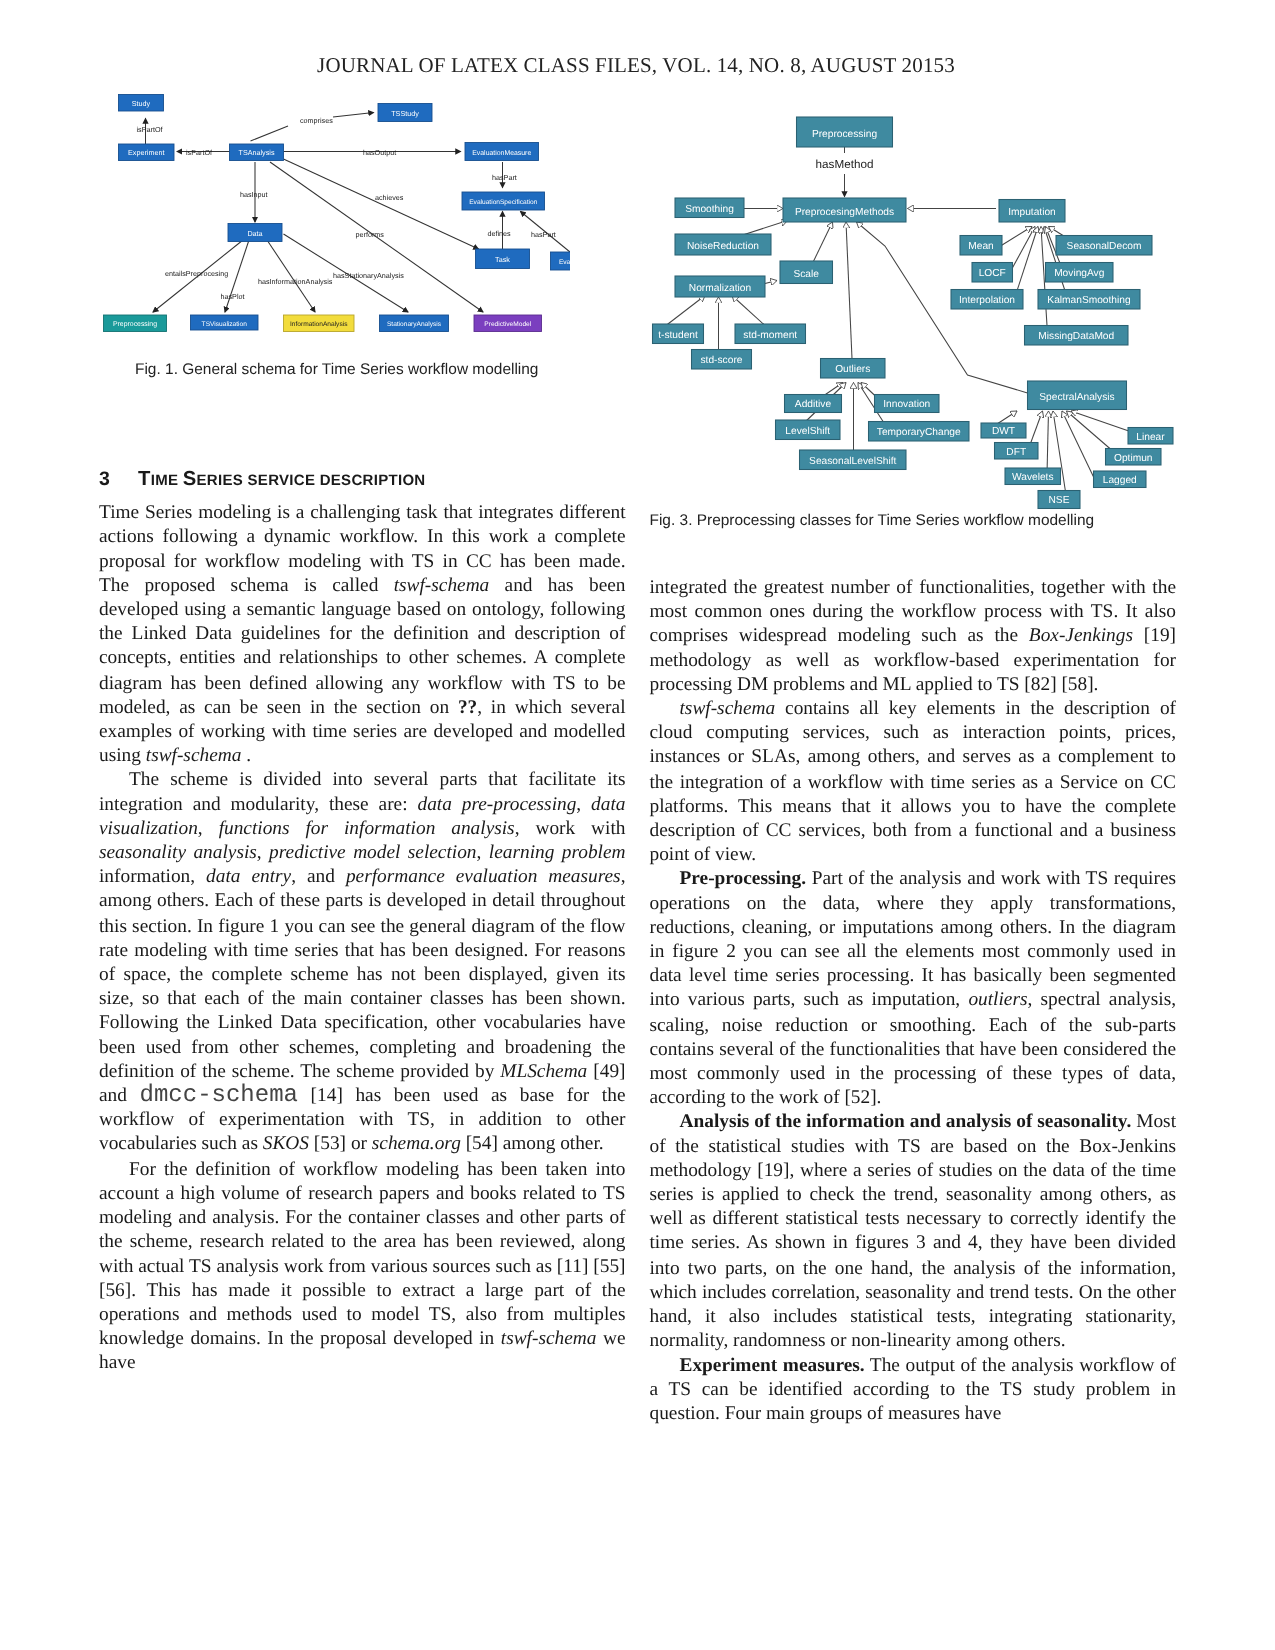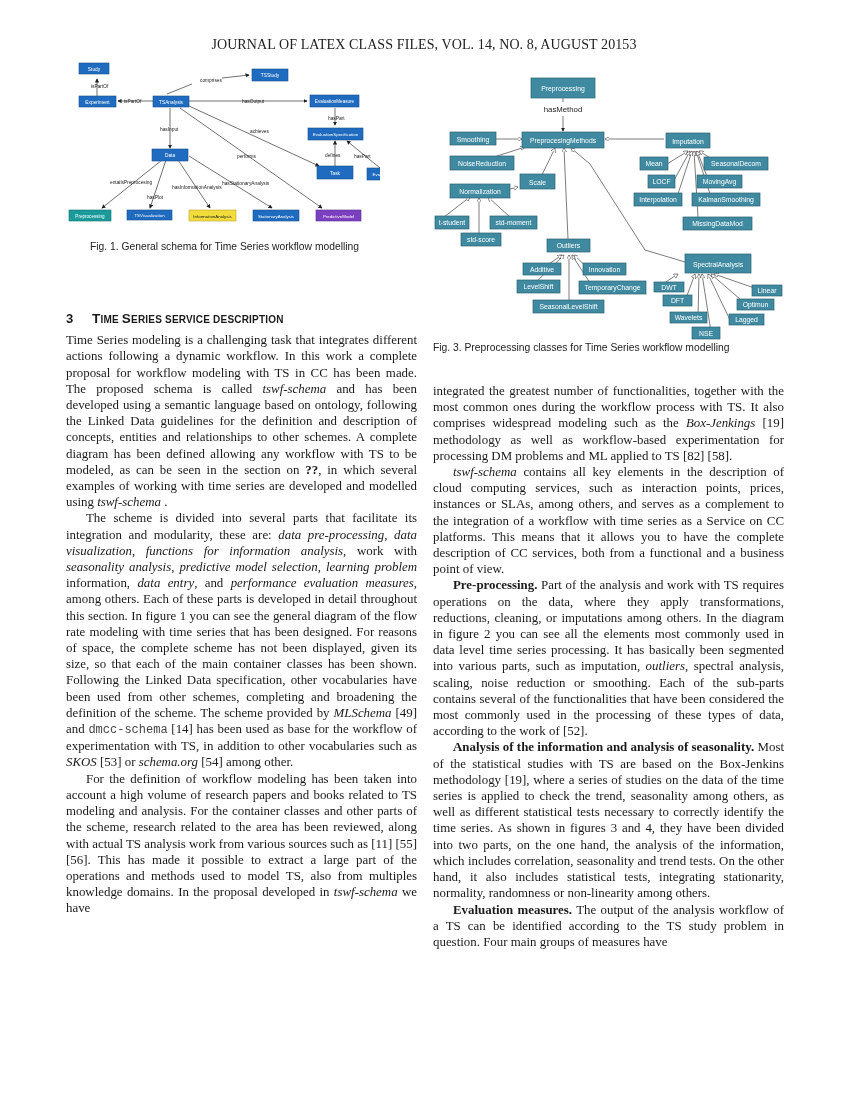--- a/index.html
+++ b/index.html
@@ -19,21 +19,21 @@
     position: absolute; font-family: "Liberation Sans", sans-serif; font-size: 10.3px; color: #222;
     white-space: nowrap;
   }
 
   
   .col { position: absolute; width: 351px; font-size: 12.9px; line-height: 16.2px; text-align: justify; }
   .col p { text-indent: 0; }
   .col p.ind { text-indent: 20px; }
   .col .em { font-style: italic; }
   .col .b { font-weight: bold; }
-  .col .mono { font-family: "Liberation Mono", monospace; font-size: 12px; color: #444; margin-top: 35px; }
+  .col .mono { font-family: "Liberation Mono", monospace; font-size: 16px; color: #444; margin-top: 35px; }
 
   .section-heading {
     font-family: "Liberation Sans", sans-serif; font-weight: bold; font-size: 13px;
     margin-bottom: 4px; letter-spacing: 0.2px;
   }
   .section-heading .num { display: inline-block; width: 26px; }
   .section-heading .big { font-size: 13.5px; }
   .section-heading .sc { font-size: 10px; }
 
   .node-text { font-family: "Liberation Sans", sans-serif; fill: #fff; }
@@ -363,14 +363,14 @@
 <div class="col" style="left:433px; top:383px;">
   <p><span>integrated the greatest number of functionalities, together with the most common ones during the workflow process with TS. It also comprises widespread modeling such as the </span><span class="em">Box-Jenkings</span><span> [19] methodology as well as workflow-based experimentation for processing DM problems and ML applied to TS [82] [58].</span></p>
 
   <p class="ind"><span class="em">tswf-schema</span><span> contains all key elements in the description of cloud computing services, such as interaction points, prices, instances or SLAs, among others, and serves as a complement to the integration of a workflow with time series as a Service on CC platforms. This means that it allows you to have the complete description of CC services, both from a functional and a business point of view.</span></p>
 
 
   <p class="ind"><span class="b">Pre-processing.</span><span> Part of the analysis and work with TS requires operations on the data, where they apply transformations, reductions, cleaning, or imputations among others. In the diagram in figure 2 you can see all the elements most commonly used in data level time series processing. It has basically been segmented into various parts, such as imputation, </span><span class="em">outliers</span><span>, spectral analysis, scaling, noise reduction or smoothing. Each of the sub-parts contains several of the functionalities that have been considered the most commonly used in the processing of these types of data, according to the work of [52].</span></p>
 
   <p class="ind"><span class="b">Analysis of the information and analysis of seasonality.</span><span> Most of the statistical studies with TS are based on the Box-Jenkins methodology [19], where a series of studies on the data of the time series is applied to check the trend, seasonality among others, as well as different statistical tests necessary to correctly identify the time series. As shown in figures 3 and 4, they have been divided into two parts, on the one hand, the analysis of the information, which includes correlation, seasonality and trend tests. On the other hand, it also includes statistical tests, integrating stationarity, normality, randomness or non-linearity among others.</span></p>
 
-  <p class="ind"><span class="b">Evaluation measures.</span><span> The output of the analysis workflow of a TS can be identified according to the TS study problem in question. Four main groups of measures have</span></p>
+  <p class="ind"><span class="b">Experiment measures.</span><span> The output of the analysis workflow of a TS can be identified according to the TS study problem in question. Four main groups of measures have</span></p>
 </div>
 
 </body></html>

